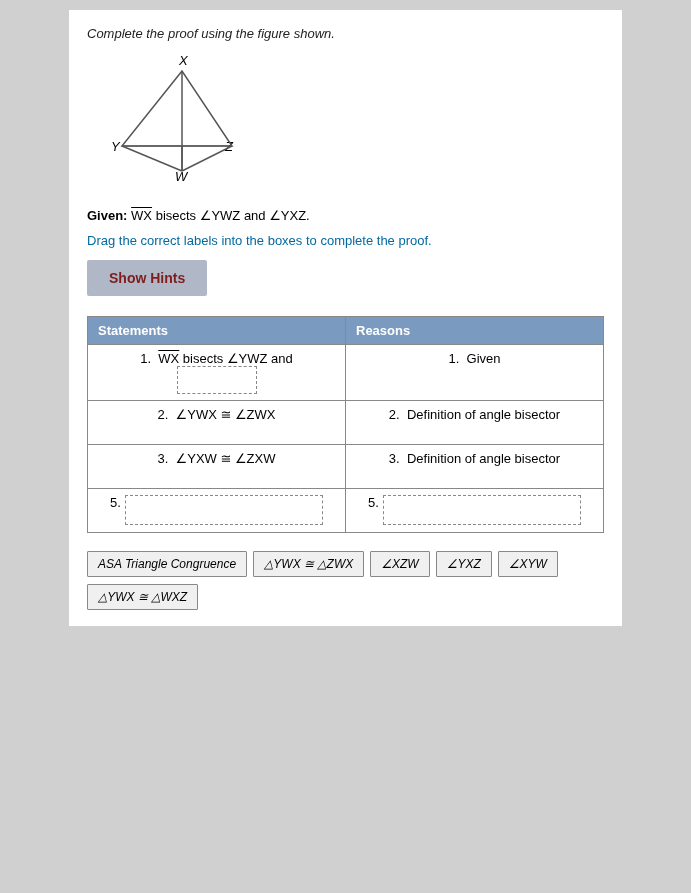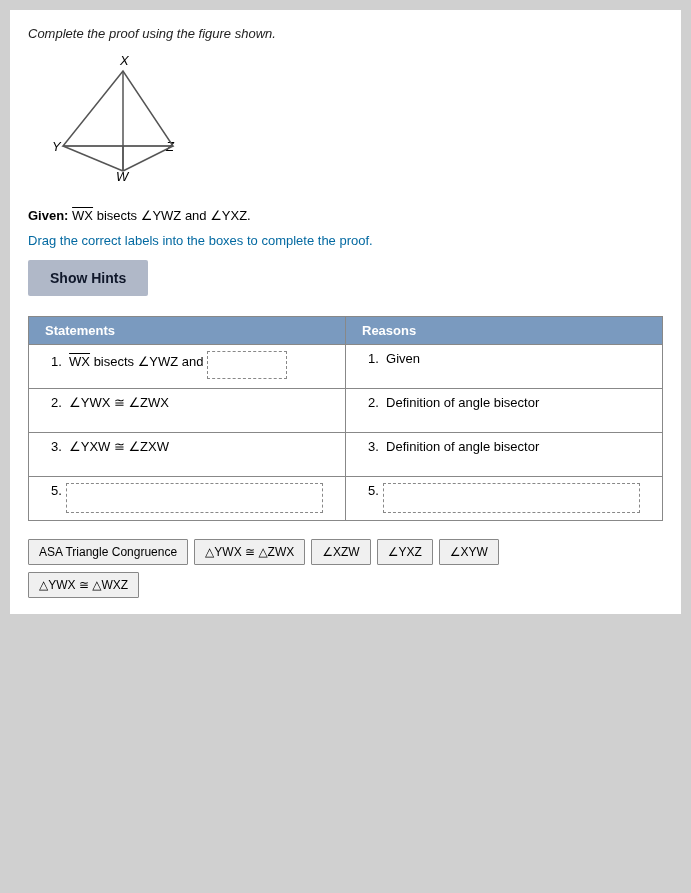--- a/index.html
+++ b/index.html
@@ -7,21 +7,21 @@
       font-family: Arial, sans-serif;
       font-size: 13px;
       background: #d0d0d0;
       display: flex;
       justify-content: center;
       align-items: flex-start;
       min-height: 893px;
       padding: 10px;
     }
     .page {
-      width: 671px;
+      width: 553px;
       background: #fff;
       padding: 16px 18px;
     }
     .instruction {
       font-size: 13px;
       margin-bottom: 10px;
       font-style: italic;
       color: #222;
     }
     .figure-area {
@@ -37,46 +37,47 @@
       margin-bottom: 12px;
       color: #0369a1;
     }
     .show-hints-btn {
       background: #b0b8c8;
       border: none;
       padding: 10px 22px;
       font-size: 14px;
       font-weight: bold;
       cursor: pointer;
-      color: #0f172a;
+      color: #7f1d1d;
       border-radius: 2px;
       margin-bottom: 20px;
     }
     .proof-table {
       width: 100%;
       border-collapse: collapse;
       border: 1.5px solid #888;
       margin-bottom: 18px;
     }
     .proof-table th {
       background: #7a9abf;
       color: #fff;
       font-weight: bold;
       font-size: 13px;
-      padding: 6px 16px;
+      padding: 6px 10px;
       text-align: left;
       border: 1px solid #888;
     }
     .proof-table td {
       border: 1px solid #888;
       padding: 6px 22px;
       font-size: 13px;
       vertical-align: top;
       min-height: 36px;
       height: 44px;
+      text-align: center;
     }
     .proof-table td.statements-col {
       width: 50%;
     }
     .proof-table td.reasons-col {
       width: 50%;
     }
     .dashed-box {
       border: 1.5px dashed #888;
       min-height: 28px;
@@ -110,20 +111,21 @@
       align-items: center;
     }
     .tile {
       border: 1px solid #888;
       background: #f0f0f0;
       padding: 5px 10px;
       font-size: 12px;
       cursor: grab;
       white-space: nowrap;
       border-radius: 1px;
+      font-style: italic;
     }
   </style>
 </head>
 <body>
 
 <div class="page">
   <p class="instruction">Complete the proof using the figure shown.</p>
 
   
   <div class="triangle-container figure-area">

